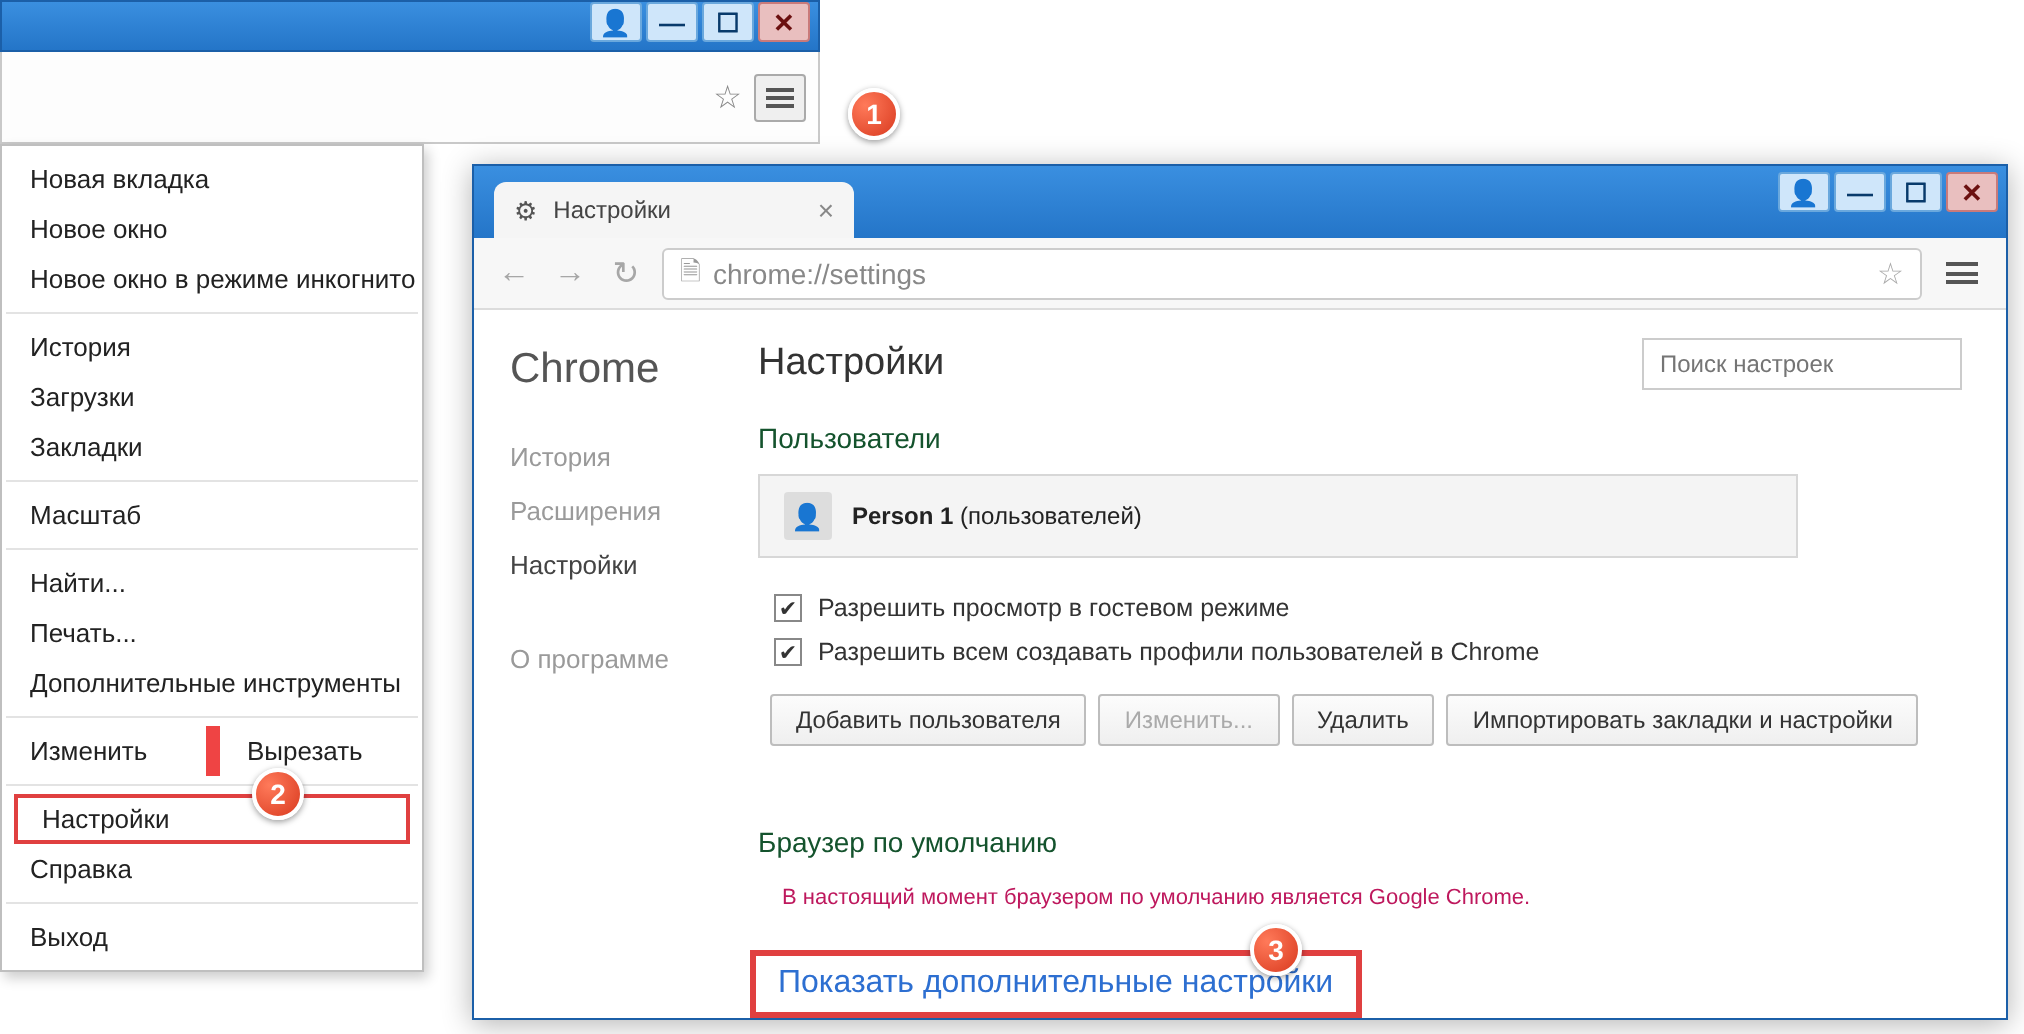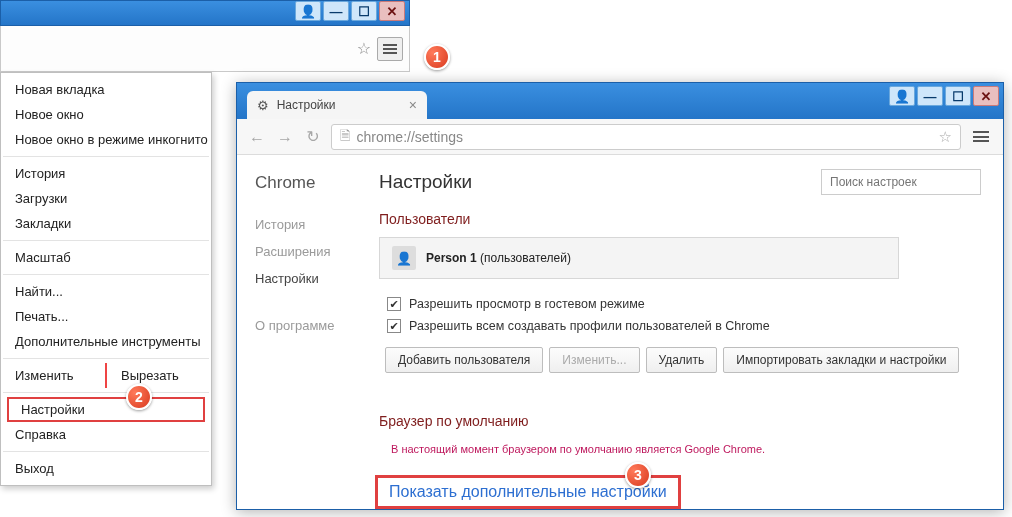--- a/index.html
+++ b/index.html
@@ -77,21 +77,21 @@
     color: #222;
     cursor: default;
   }
   .menu-sep {
     height: 1px; background: #e3e3e3; margin: 4px 2px;
   }
   .menu-row {
     display:flex;
   }
   .menu-row .cell {
-    flex:1; padding:5px 14px; border-right:2px solid #ef4444;
+    flex:1; padding:5px 14px; border-right:7px solid #ef4444;
   }
   .menu-row .cell:last-child{border-right:none;}
   .hl-red {
     border: 2px solid #e04040;
     padding: 3px 12px !important;
     margin: 0 6px;
   }
   
   .win2 {
     position: absolute;
@@ -159,37 +159,37 @@
   .addr-burger .hamburger-lines { width:16px; height:11px;}
   .addr-burger .hamburger-lines span{height:2px; background:#555;}
   .win2-body {
     flex:1; display:flex; overflow:hidden;
   }
   .sidebar {
     width: 130px;
     padding: 18px 0 0 18px;
     flex-shrink:0;
   }
-  .sidebar .brand { font-size:17px; color:#555; margin-bottom:18px;}
+  .sidebar .brand { font-size:21px; color:#555; margin-bottom:18px;}
   .sidebar .side-item { color:#9a9a9a; padding:6px 0; font-size:13px;}
   .sidebar .side-item.active { color:#444;}
   .content {
     flex:1; padding: 16px 22px 4px 12px; overflow:hidden; position:relative;
   }
   .content h1 {
     font-size: 19px; font-weight:normal; color:#333; margin:0 0 18px 0;
   }
   .search {
     position:absolute; top:14px; right:22px;
     width:160px; height:26px;
     border:1px solid #ccc;
     padding:0 8px; font-size:12px; color:#888;
     background:#fff;
   }
-  .section-h { font-size:14px; color:#7f1d1d; margin: 6px 0 10px 0;}
+  .section-h { font-size:14px; color:#14532d; margin: 6px 0 10px 0;}
   .user-row {
     border:1px solid #d7d7d7; background:#f4f4f4;
     padding:8px 12px; display:flex; align-items:center; gap:10px;
     width: 520px; margin-bottom:14px;
   }
   .avatar {
     width:24px; height:24px; background:#ddd; border-radius:2px;
     display:flex; align-items:center; justify-content:center; color:#999;
   }
   .user-text { font-size:12px;}

